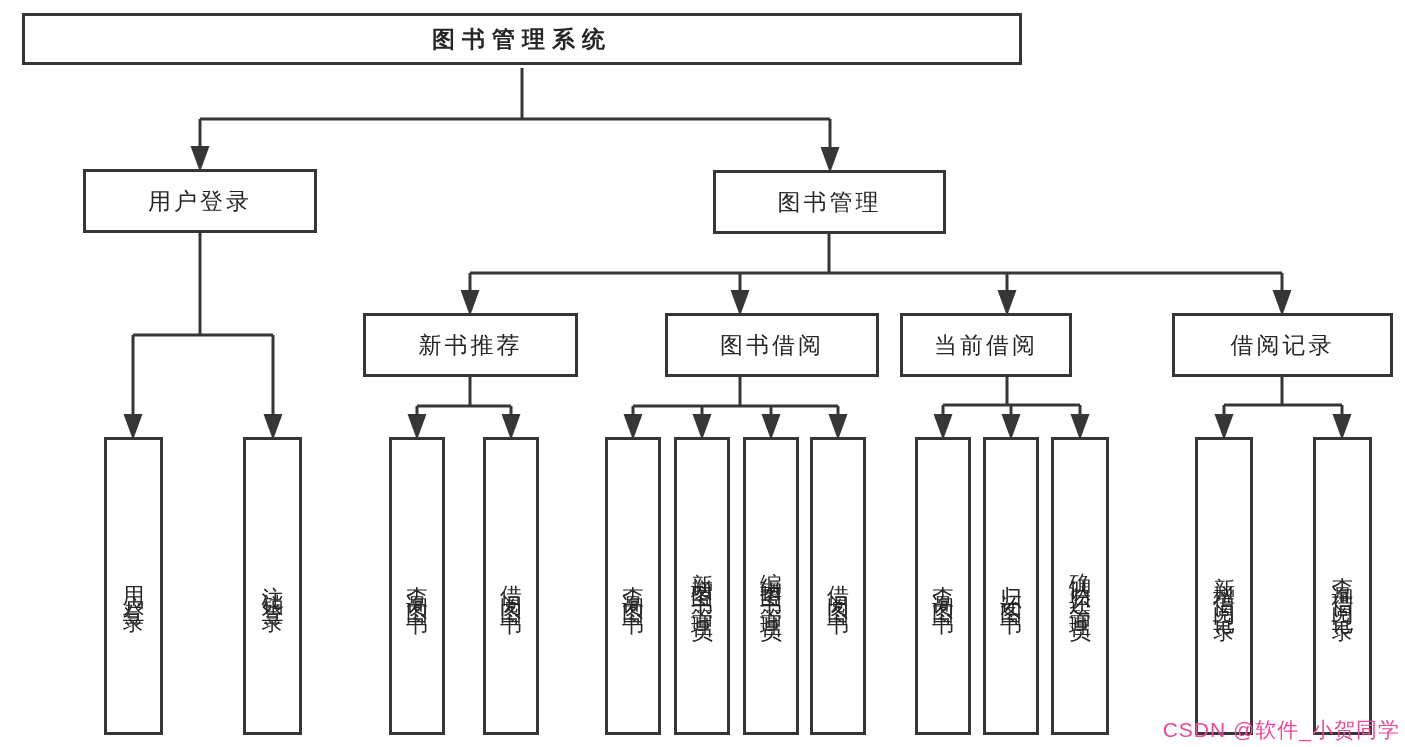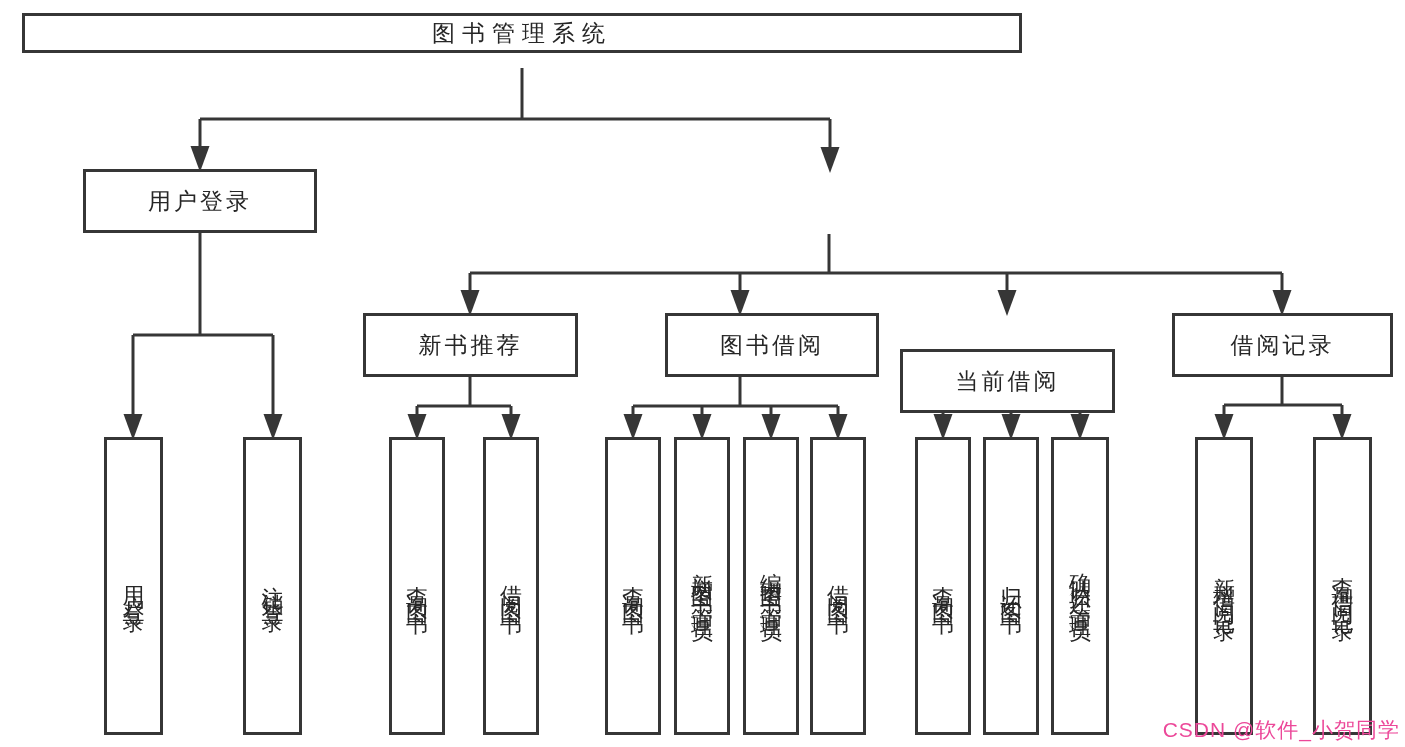--- a/index.html
+++ b/index.html
@@ -79,27 +79,28 @@
       <line x1="1080" y1="405" x2="1080" y2="420"></line>
       <polygon points="1070.5,414 1089.5,414 1080,440"></polygon>
       <line x1="1282" y1="377" x2="1282" y2="405"></line>
       <line x1="1224" y1="405" x2="1342" y2="405"></line>
       <line x1="1224" y1="405" x2="1224" y2="420"></line>
       <polygon points="1214.5,414 1233.5,414 1224,440"></polygon>
       <line x1="1342" y1="405" x2="1342" y2="420"></line>
       <polygon points="1332.5,414 1351.5,414 1342,440"></polygon>
     </svg>
 
-  <div class="node hbox title" style="left:22px;top:13px;width:1000px;height:40px;">图书管理系统</div>
+  <div class="node hbox title" style="left:22px;top:13px;width:1000px;height:52px;font-weight:bold;">图书管理系统</div>
 
   <div class="node hbox" style="left:83px;top:169px;width:234px;height:64px;">用户登录</div>
+  <div class="node hbox" style="left:713px;top:170px;width:233px;height:64px;">图书管理</div>
 
   <div class="node hbox" style="left:363px;top:313px;width:215px;height:64px;">新书推荐</div>
   <div class="node hbox" style="left:633px;top:313px;width:214px;height:64px;margin-left:32px;">图书借阅</div>
-  <div class="node hbox" style="left:900px;top:313px;width:215px;height:64px;margin-top:36px;">当前借阅</div>
+  <div class="node hbox" style="left:900px;top:313px;width:172px;height:64px;">当前借阅</div>
   <div class="node hbox" style="left:1172px;top:313px;width:221px;height:64px;">借阅记录</div>
 
   <div class="node vbox" style="left:104px;top:437px;width:59px;height:298px;">用户登录</div>
   <div class="node vbox" style="left:243px;top:437px;width:59px;height:298px;">注销登录</div>
 
   <div class="node vbox" style="left:389px;top:437px;width:56px;height:298px;">查询图书</div>
   <div class="node vbox" style="left:483px;top:437px;width:56px;height:298px;">借阅图书</div>
 
   <div class="node vbox" style="left:605px;top:437px;width:56px;height:298px;">查询图书</div>
   <div class="node vbox long" style="left:674px;top:437px;width:56px;height:298px;">新增图书（管理员）</div>

